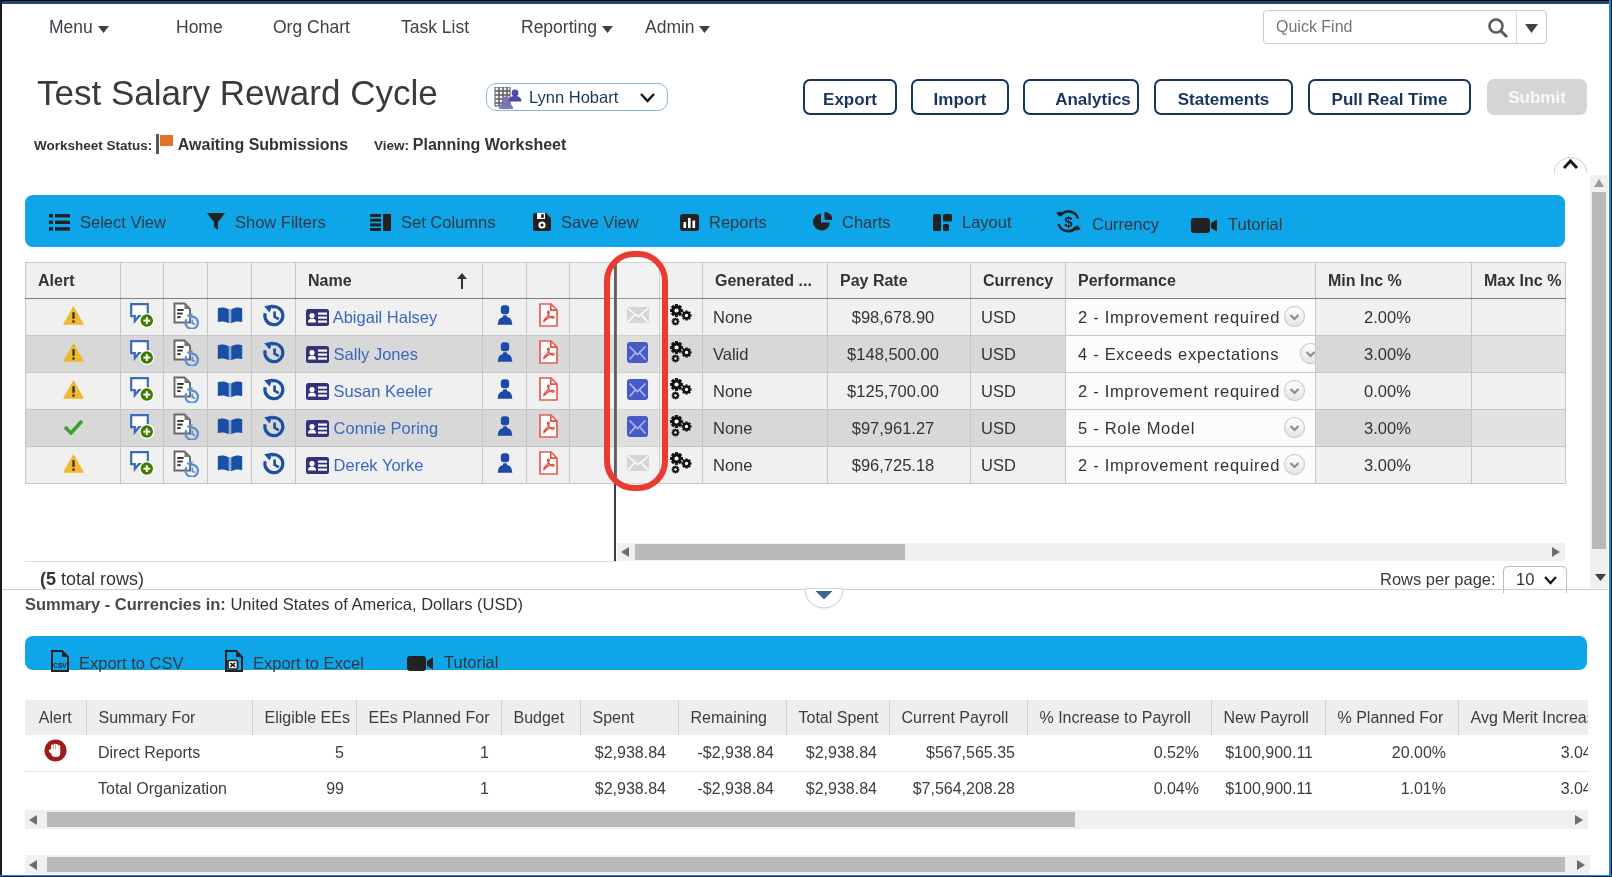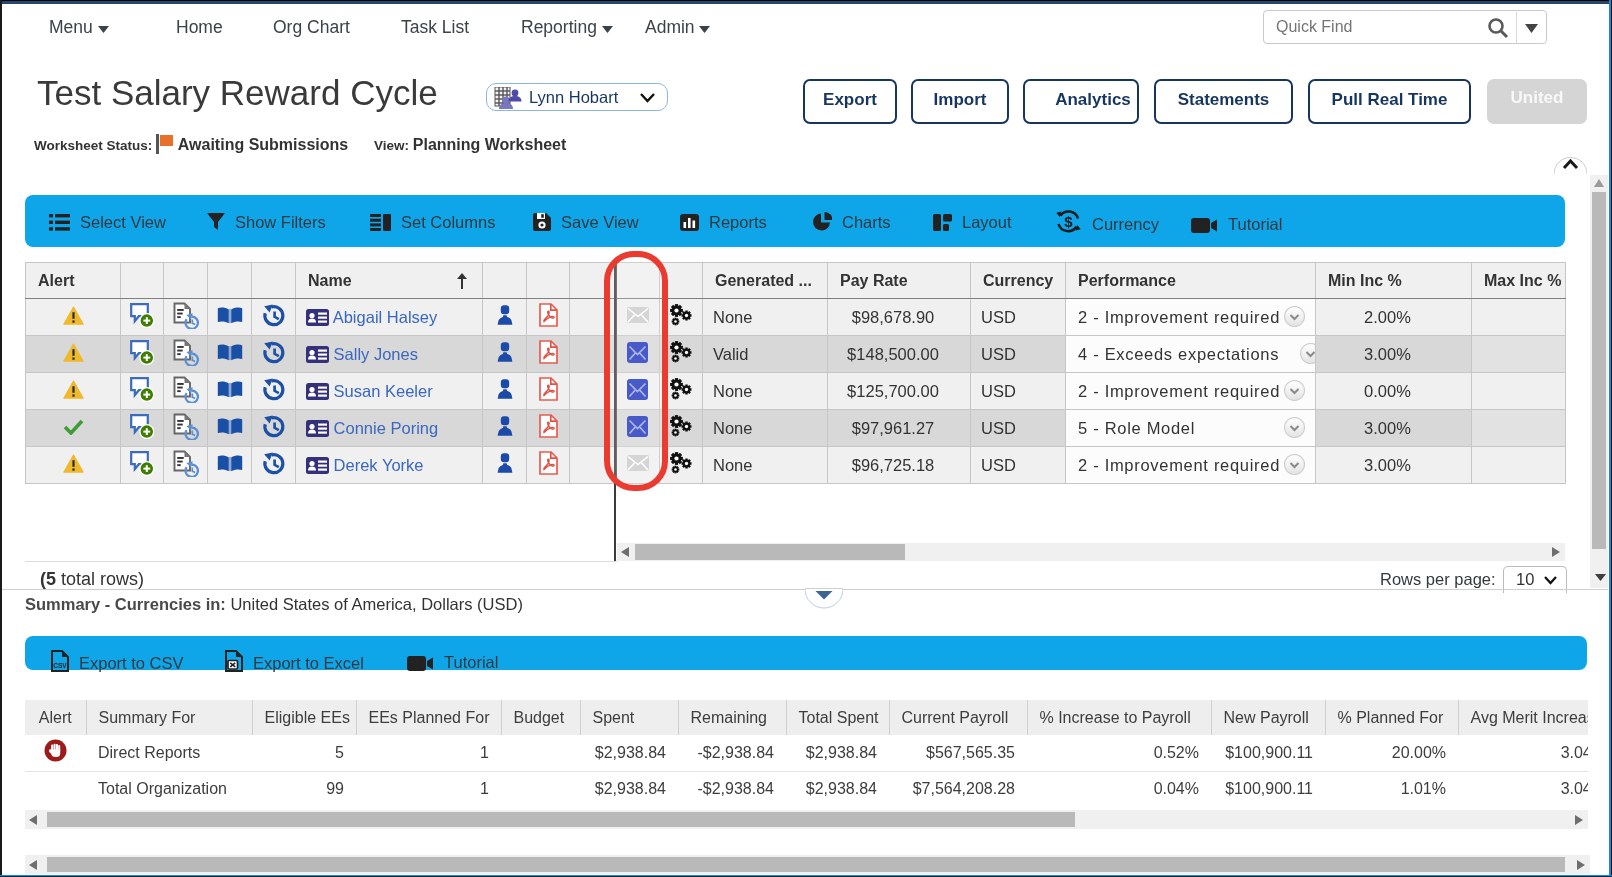--- a/index.html
+++ b/index.html
@@ -15,21 +15,21 @@
 .nav-item { position:absolute; top:17px; font-size:17.5px; color:#3b4249; }
 
 #qf { left:1263px; top:10px; width:284px; height:34px; border:1px solid #c9c9c9; border-radius:4px; }
 #qf .ph { position:absolute; left:12px; top:7px; color:#757575; font-size:16px; }
 #qf .sep { position:absolute; left:252px; top:1px; width:1px; height:31px; background:#d9d9d9; }
 
 #title { left:37px; top:73px; font-size:35px; color:#3a3a3a; letter-spacing:0px; }
 #selbox { left:486px; top:83px; width:182px; height:28px; border:1px solid #8cb8dd; border-radius:10px; }
 #selbox .nm { position:absolute; left:42px; top:4px; font-size:16.5px; color:#17365d; }
 
-.btn { position:absolute; top:79px; height:45px; border:2px solid #17365d; border-radius:7px; background:#fff; color:#17365d; font-size:17px; font-weight:bold; text-align:center; }
+.btn { position:absolute; top:79px; height:36px; border:2px solid #17365d; border-radius:7px; background:#fff; color:#17365d; font-size:17px; font-weight:bold; text-align:center; }
 .btn span { position:relative; top:9px; }
 #btn-submit { border:none; background:#d5d5d5; color:#f8f8f8; }
 
 #status { left:34px; top:134px; font-size:13.5px; color:#333; }
 
 .toolbar { background:#0ea5e9; border-radius:8px; }
 #tb1 { left:25px; top:195px; width:1540px; height:52px; }
 #tb2 { left:25px; top:636px; width:1562px; height:34px; }
 .tbi { position:absolute; font-size:16.5px; color:#33393f; }
 .tbi svg { vertical-align:-3px; margin-right:10px; }
@@ -117,21 +117,21 @@
   <span class="nm">Lynn Hobart</span>
   <svg style="position:absolute;left:153px;top:9px;" width="15" height="10" viewBox="0 0 15 10">
       <path d="M1 1 L7.5 8 L14 1" fill="none" stroke="#111" stroke-width="2.4"></path>
     </svg>
 </div>
 <div class="btn" style="left:803px;width:94px;"><span>Export</span></div>
 <div class="btn" style="left:911px;width:98px;"><span>Import</span></div>
 <div class="btn" style="left:1023px;width:116px;padding-left:24px;"><span>Analytics</span></div>
 <div class="btn" style="left:1154px;width:139px;"><span>Statements</span></div>
 <div class="btn" style="left:1308px;width:163px;"><span>Pull Real Time</span></div>
-<div class="btn" id="btn-submit" style="left:1487px;width:100px;"><span>United</span></div>
+<div class="btn" id="btn-submit" style="left:1487px;width:100px;"><span>Submit</span></div>
 
 <div id="status" class="abs"><span class="bold">Worksheet Status:</span>
  <svg style="vertical-align:-4px;" width="18" height="20" viewBox="0 0 18 20">
       <rect x="0" y="0" width="3" height="20" fill="#555"></rect>
       <rect x="4" y="1" width="13" height="11" fill="#e8702a"></rect>
     </svg>
  <span class="bold" style="font-size:16px;">Awaiting Submissions</span>
  <span style="margin-left:22px;" class="bold">View:</span> <span class="bold" style="font-size:16px;">Planning Worksheet</span>
 </div>
 

